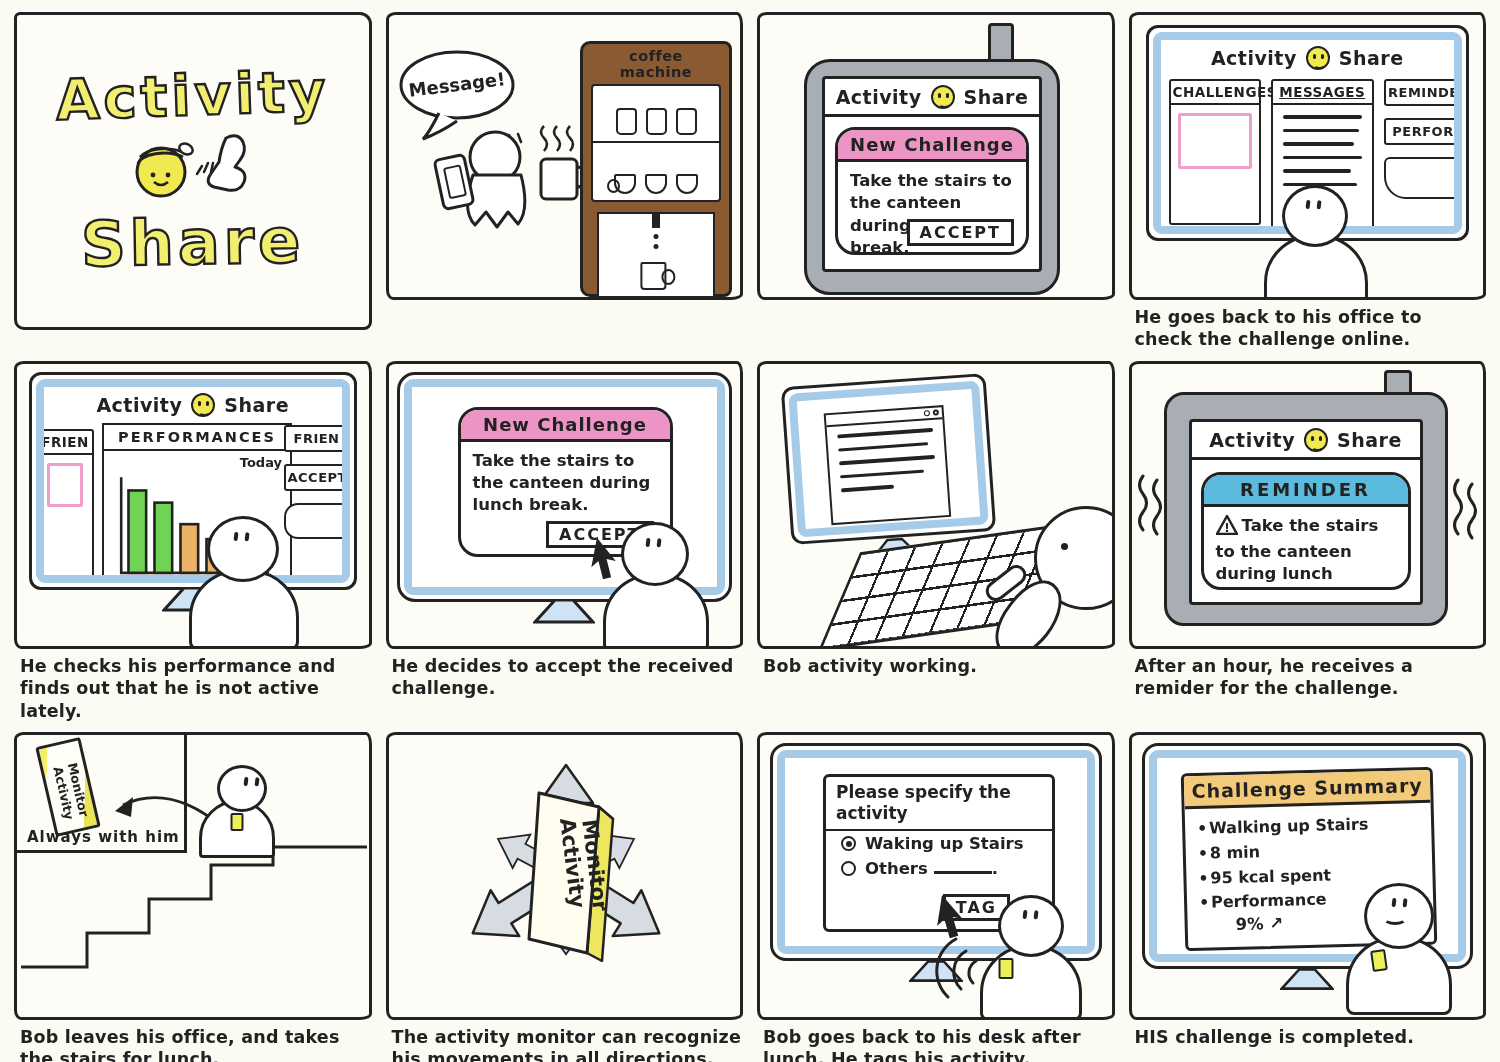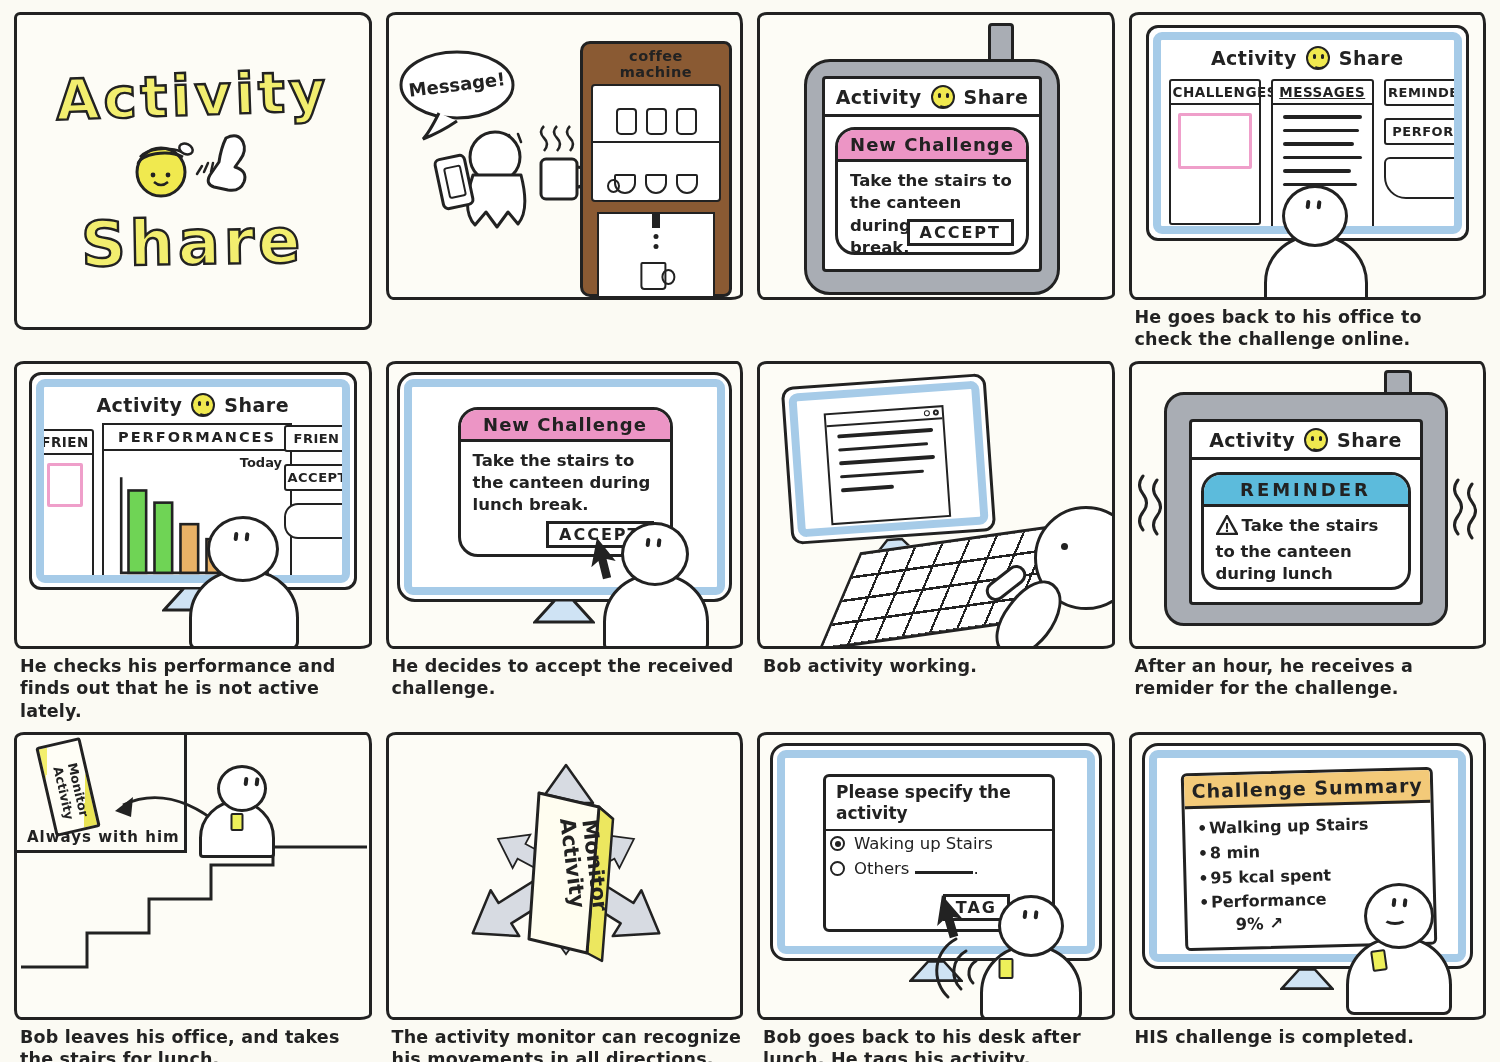--- a/index.html
+++ b/index.html
@@ -127,21 +127,21 @@
   .eye7 { position:absolute; left:24px; top:34px; width:7px; height:7px; background:#222; border-radius:50%; }
   .hand7 { position:absolute; right:58px; top:212px; width:50px; height:86px; background:#fff; border:3px solid #222;
            border-radius:46% 54% 50% 50%; transform:rotate(38deg); z-index:4; }
   .finger7 { position:absolute; right:96px; top:196px; width:20px; height:46px; background:#fff; border:3px solid #222;
            border-radius:10px; transform:rotate(52deg); z-index:5; }
 
   
   .radio { display:inline-block; width:15px; height:15px; border:2.5px solid #222; border-radius:50%;
            position:relative; vertical-align:-2px; margin-right:9px; }
   .radio.checked::after { content:""; position:absolute; inset:2.5px; background:#222; border-radius:50%; }
-  .optrow { font-size:16.5px; font-weight:400; padding:3px 0 3px 4px; }
+  .optrow { font-size:16.5px; font-weight:700; padding:3px 0 3px 15px; }
   .blank { display:inline-block; width:58px; border-bottom:3px solid #222; height:12px; margin-left:6px; }
 
   
   .sum-item { font-size:16px; font-weight:700; line-height:1.55; padding-left:10px; position:relative; }
   .sum-item::before { content:"•"; position:absolute; left:-2px; }
   .sum-value { font-size:16.5px; font-weight:700; padding-left:34px; }
 </style>
 </head>
 <body>
 

